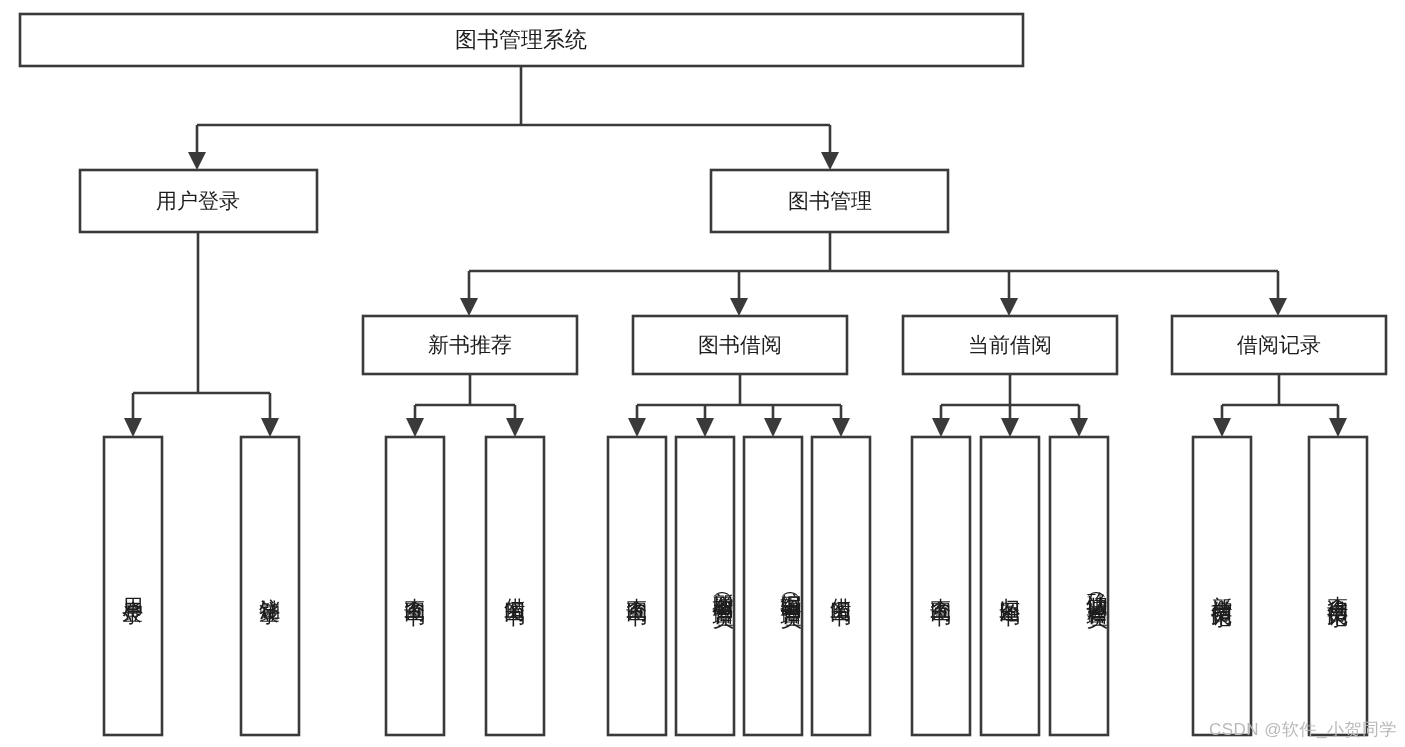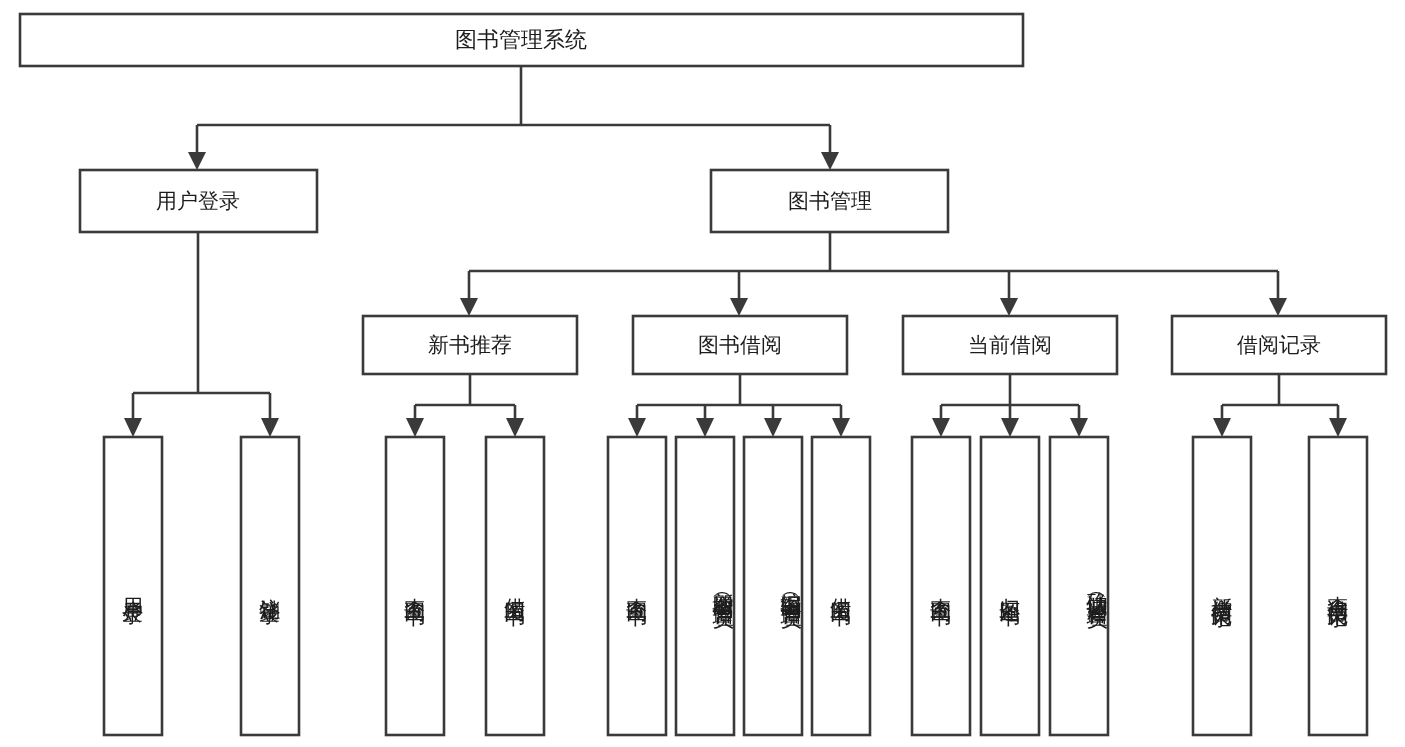--- a/index.html
+++ b/index.html
@@ -218,14 +218,15 @@
   <div class="vlabel" style="left:744px; top:437px; width:58px; height:298px; align-items:flex-start;">编辑图书（管理员）</div>
   <div class="vlabel" style="left:812px; top:437px; width:58px; height:298px;">借阅图书</div>
 
   <div class="vlabel" style="left:912px; top:437px; width:58px; height:298px;">查询图书</div>
   <div class="vlabel" style="left:981px; top:437px; width:58px; height:298px;">归还图书</div>
   <div class="vlabel" style="left:1050px; top:437px; width:58px; height:298px; align-items:flex-start;">确认归还（管理员）</div>
 
   <div class="vlabel" style="left:1193px; top:437px; width:58px; height:298px;">新增借阅记录</div>
   <div class="vlabel" style="left:1309px; top:437px; width:58px; height:298px;">查询借阅记录</div>
 
+  <div class="watermark">CSDN @软件_小贺同学</div>
 
 </div>
 
 </body></html>

